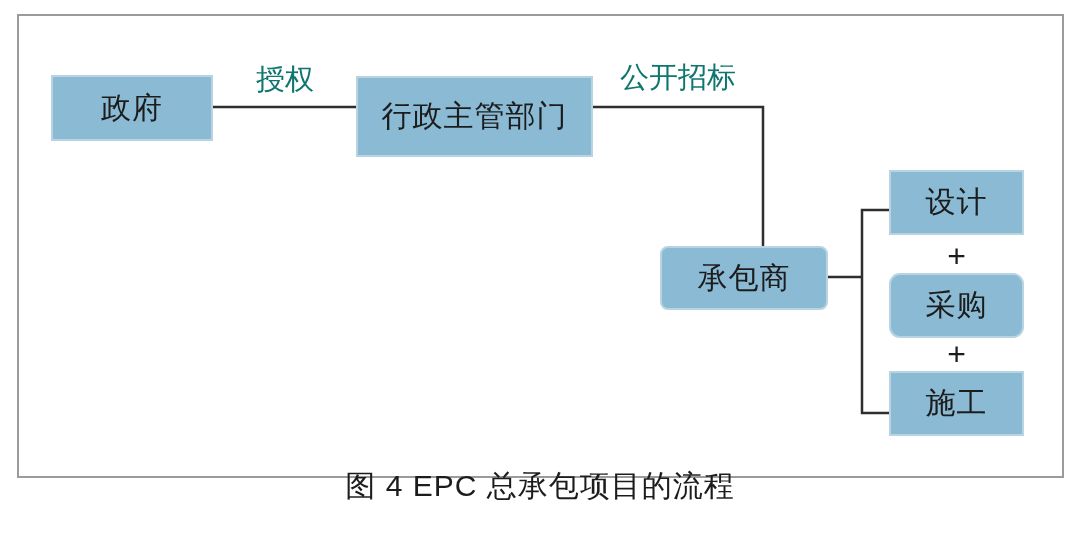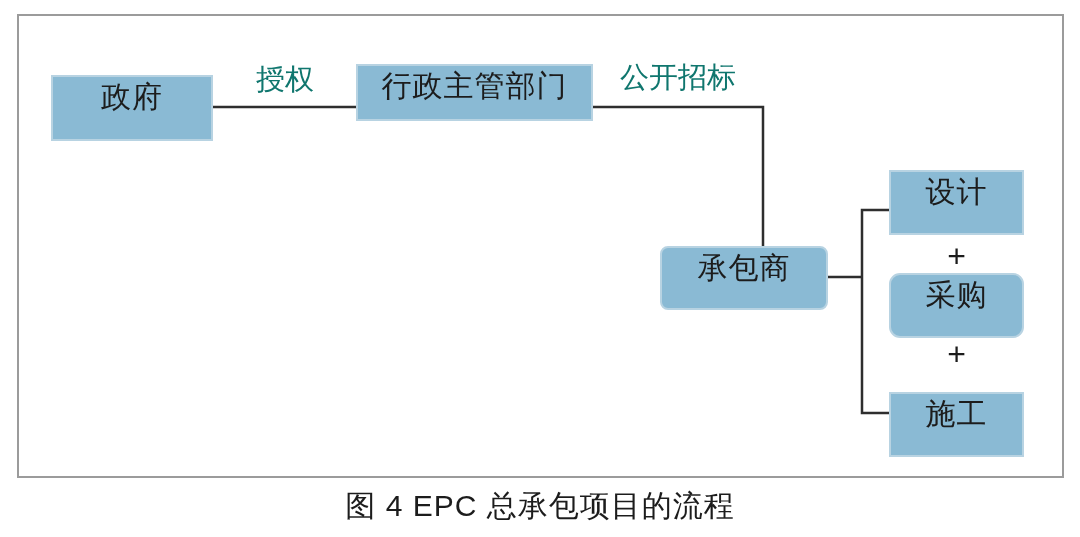--- a/index.html
+++ b/index.html
@@ -33,33 +33,33 @@
     width: 1080px;
     height: 537px;
     pointer-events: none;
   }
   .node {
     position: absolute;
     background: #8ABAD4;
     border: 2px solid #b8d3e2;
     box-sizing: border-box;
     display: flex;
-    align-items: flex-start;
+    align-items: center;
     justify-content: center;
     font-size: 30px;
     letter-spacing: 1px;
     color: #1c1c1c;
     white-space: nowrap;
   }
   .node-government   { left: 51px;  top: 75px;  width: 162px; height: 66px; }
-  .node-admin-dept   { left: 356px; top: 64px;  width: 237px; height: 57px; }
+  .node-admin-dept   { left: 356px; top: 76px;  width: 237px; height: 81px; }
   .node-contractor   { left: 660px; top: 246px; width: 168px; height: 64px; border-radius: 8px; }
   .node-design       { left: 889px; top: 170px; width: 135px; height: 65px; }
   .node-procurement  { left: 889px; top: 273px; width: 135px; height: 65px; border-radius: 11px; }
-  .node-construction { left: 889px; top: 371px; width: 135px; height: 65px; margin-top: 21px; }
+  .node-construction { left: 889px; top: 371px; width: 135px; height: 65px; }
   .edge-label {
     position: absolute;
     font-size: 29px;
     color: #0f766e;
     text-align: center;
     line-height: 36px;
     height: 36px;
     white-space: nowrap;
   }
   .label-authorize { left: 214px; top: 61px; width: 142px; }
@@ -72,21 +72,21 @@
     line-height: 34px;
     text-align: center;
     font-size: 32px;
     color: #1c1c1c;
   }
   .plus-1 { top: 239px; }
   .plus-2 { top: 337px; }
   .caption {
     position: absolute;
     left: 0;
-    top: 486px;
+    top: 466px;
     width: 1080px;
     text-align: center;
     font-size: 30px;
     letter-spacing: 1px;
     color: #1c1c1c;
     white-space: nowrap;
   }
 </style>
 </head>
 <body>

